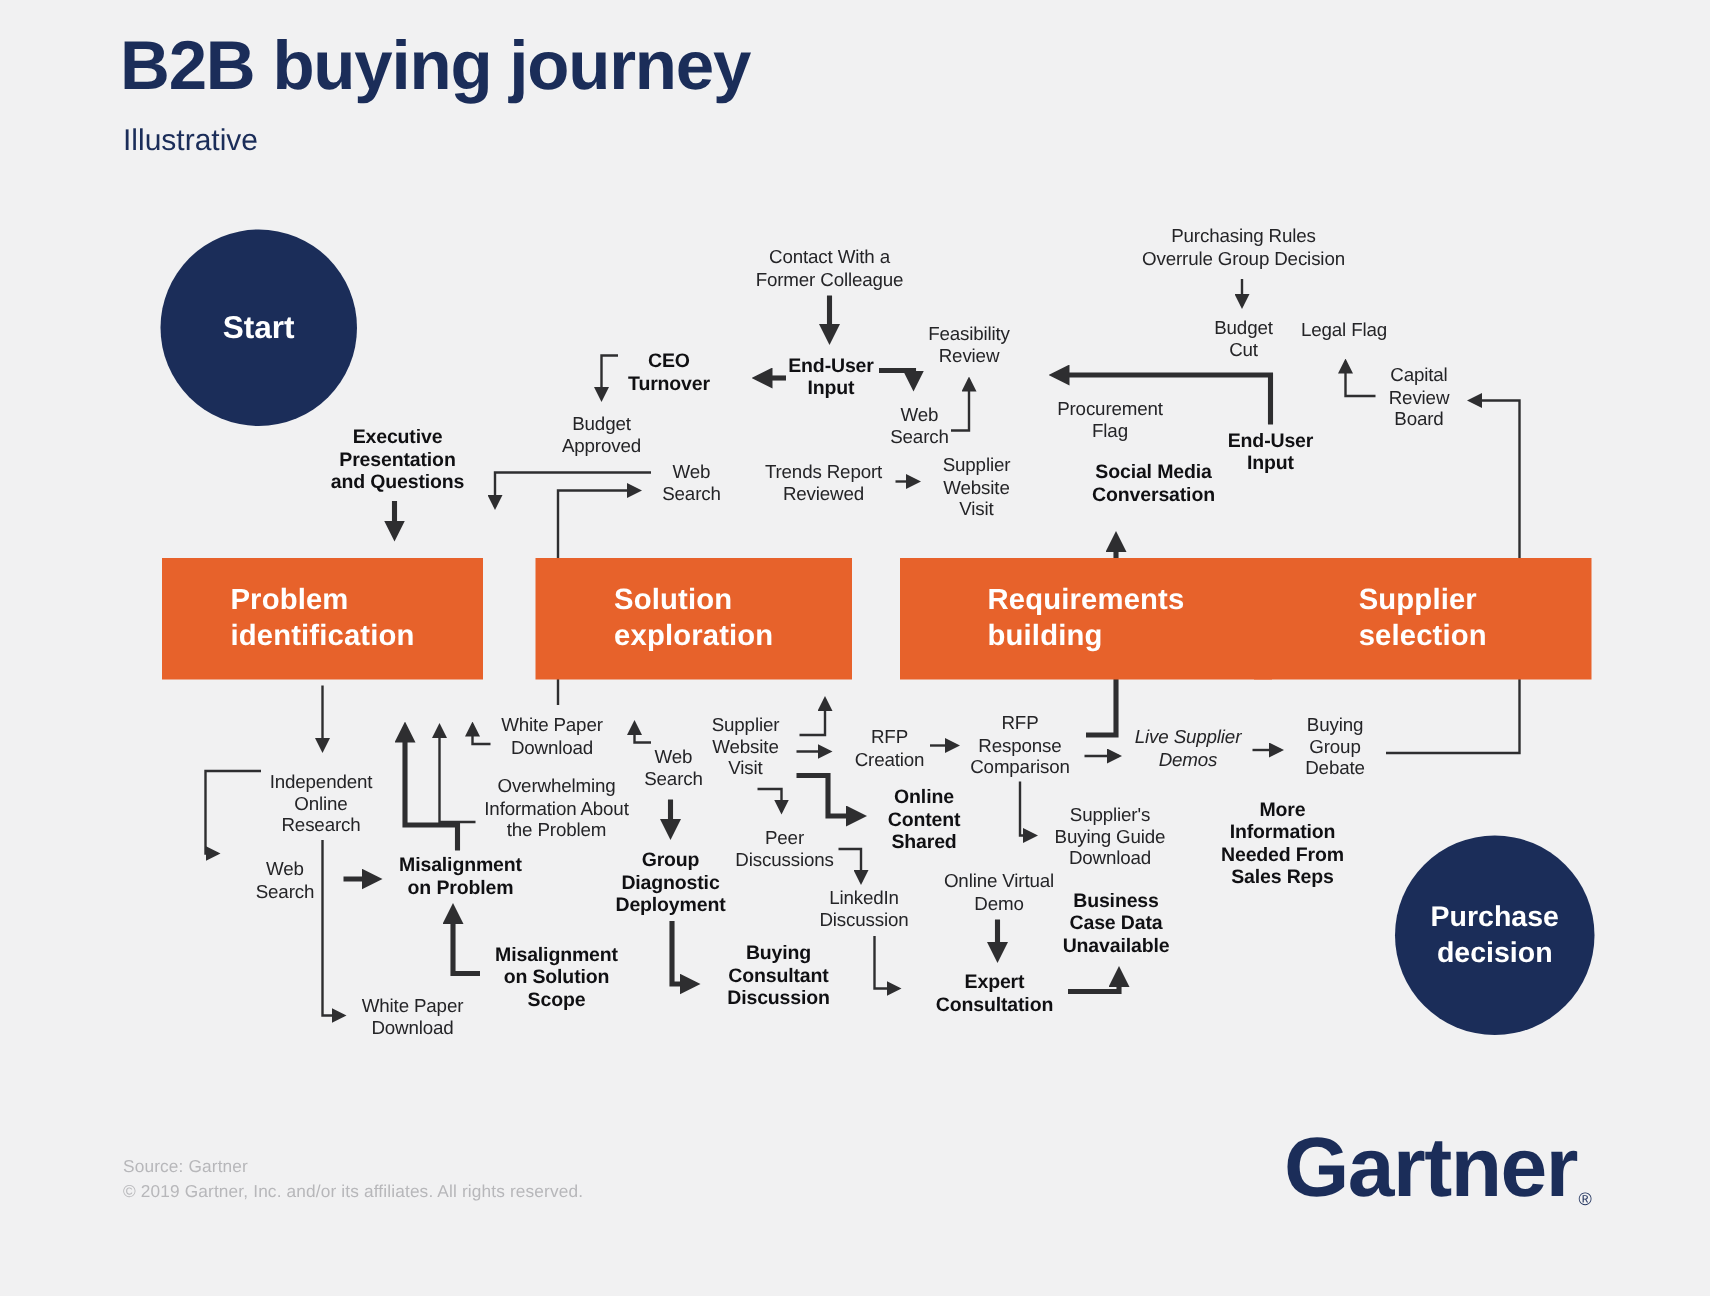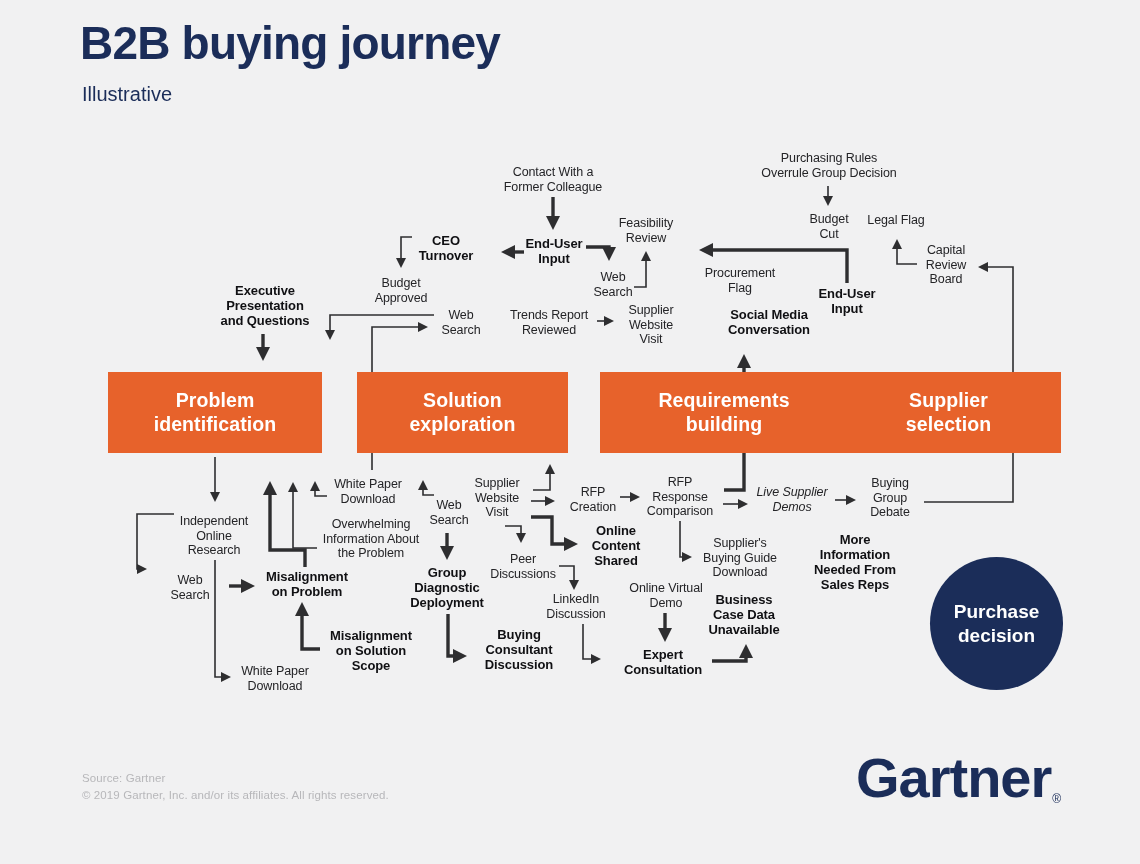--- a/index.html
+++ b/index.html
@@ -14,21 +14,21 @@
   .ln{fill:none;stroke:var(--arrow);stroke-width:1.6px;}
   .lnb{fill:none;stroke:var(--arrow);stroke-width:3.4px;}
 
   .page-title{position:absolute;left:80px;top:20px;font-size:46px;font-weight:800;
     letter-spacing:-.8px;color:var(--navy);line-height:1;}
   .page-subtitle{position:absolute;left:82px;top:84px;font-size:20px;font-weight:400;
     color:var(--navy);line-height:1;}
 
   .stage{position:absolute;top:372px;height:81px;background:var(--orange);color:#fff;
     font-weight:700;font-size:19.5px;line-height:1.2;letter-spacing:.1px;
-    display:flex;align-items:center;justify-content:center;text-align:center;white-space:pre-line;z-index:3;}
+    display:flex;align-items:center;justify-content:center;white-space:pre-line;z-index:3;}
   .circle{position:absolute;border-radius:50%;background:var(--navy);color:#fff;font-weight:700;
     display:flex;align-items:center;justify-content:center;text-align:center;white-space:pre-line;z-index:3;}
   #start-circle{left:107px;top:153px;width:131px;height:131px;font-size:21px;}
   #purchase-circle{left:930px;top:557px;width:133px;height:133px;font-size:19px;line-height:1.25;}
 
   .node{position:absolute;transform:translate(-50%,-50%);white-space:pre-line;text-align:center;
     font-size:12.5px;line-height:1.16;color:var(--ink);letter-spacing:-.1px;z-index:4;}
   .node.b{font-weight:700;color:var(--ink-bold);font-size:13px;}
 
   .src{position:absolute;left:82px;font-size:11.5px;color:var(--muted);letter-spacing:.1px;z-index:4;}
@@ -91,20 +91,21 @@
     <path class="lnb" d="M712,661 L746,661 L746,648" marker-end="url(#mthick)"></path>
 
     <path class="ln" d="M680,521 L680,557 L690,557" marker-end="url(#mthin)"></path>
     <path class="ln" d="M723,504 L746,504" marker-end="url(#mthin)"></path>
     <path class="ln" d="M835,500 L854,500" marker-end="url(#mthin)"></path>
   </svg>
 
   <div class="page-title">B2B buying journey</div>
   <div class="page-subtitle">Illustrative</div>
 
+  <div class="circle" id="start-circle">Start</div>
   <div class="circle" id="purchase-circle">Purchase
 decision</div>
 
   <div class="stage" style="left:108px;width:214px;">Problem
 identification</div>
   <div class="stage" style="left:357px;width:211px;">Solution
 exploration</div>
   <div class="stage" style="left:600px;width:248px;">Requirements
 building</div>
   <div class="stage" style="left:836px;width:225px;">Supplier

